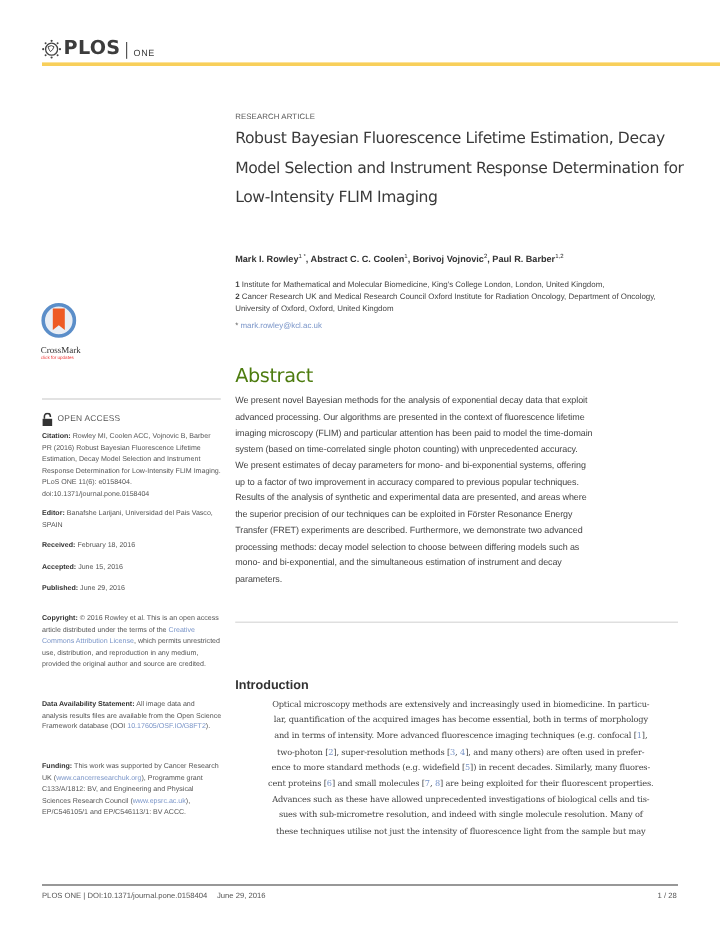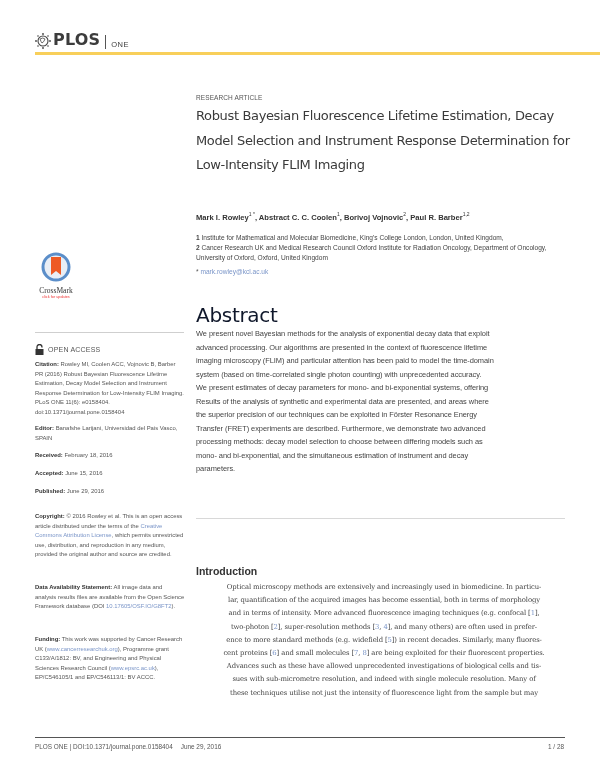--- a/index.html
+++ b/index.html
@@ -18,32 +18,32 @@
   .kicker { left: 196px; top: 94px; font-size: 6.5px; color: #555; letter-spacing: 0.1px; }
   .title { left: 196px; top: 104px; width: 380px; font-family: "DejaVu Sans", sans-serif; font-size: 13px; line-height: 24.5px; color: #3a3a3a; font-weight: normal; letter-spacing: -0.35px; margin: 0; }
   .authors { left: 196px; top: 211px; font-size: 7.6px; font-weight: bold; color: #333; }
   .authors sup { font-size: 5px; font-weight: normal; }
   .affils { left: 196px; top: 233px; width: 380px; font-size: 6.6px; line-height: 10px; color: #444; }
   .affils b { font-weight: bold; }
   .email { left: 196px; top: 268px; font-size: 6.6px; color: #7a95c8; }
   .email .star { color: #555; }
 
   
-  .crossmark { left: 34px; top: 252px; width: 44px; height: 50px; text-align: center; }
+  .crossmark { left: 34px; top: 252px; width: 44px; height: 50px; }
   .crossmark .cm-label { font-family: "Liberation Serif", serif; font-size: 7.5px; color: #333; line-height: 8px; display: block; margin-top: 1px; }
   .crossmark .cm-sub { font-size: 3.8px; color: #e33; display: block; }
   .side-rule { left: 35px; top: 332px; width: 149px; height: 1px; background: #cfcfcf; }
   .open-access { left: 35px; top: 344px; display: flex; align-items: center; font-size: 7px; color: #555; letter-spacing: 0.2px; }
   .open-access .lock { width: 9px; height: 11px; margin-right: 4px; }
   .sidebar-text { left: 35px; width: 150px; font-size: 5.9px; line-height: 9.6px; color: #555; }
   .sidebar-text b { color: #333; }
   .sidebar-text .lnk { color: #7a95c8; }
 
   
-  .abstract-h { left: 196px; top: 303px; font-family: "DejaVu Sans", sans-serif; font-size: 20px; color: #0f172a; letter-spacing: -0.3px; }
+  .abstract-h { left: 196px; top: 303px; font-family: "DejaVu Sans", sans-serif; font-size: 16px; color: #4d7c0f; letter-spacing: -0.3px; }
   .abstract-body { left: 196px; top: 327px; width: 376px; font-size: 7.45px; line-height: 13.5px; color: #444; letter-spacing: -0.05px; }
   .abstract-body .ln { display: block; white-space: nowrap; }
   .abs-rule { left: 196px; top: 518px; width: 369px; height: 1px; background: #d8d8d8; }
 
   
   .intro-h { left: 196px; top: 565px; font-size: 10.5px; font-weight: bold; color: #333; }
   .intro-body { left: 196px; top: 581px; width: 376px; font-family: "DejaVu Serif", serif; font-size: 6.85px; line-height: 13.2px; color: #444; letter-spacing: -0.12px; text-align: center; }
   .intro-body .ln { display: block; white-space: nowrap; }
   .intro-body .ref { color: #7a95c8; }
 
@@ -156,20 +156,21 @@
   <span>This work was supported by Cancer Research UK (</span><span class="lnk">www.cancerresearchuk.org</span><span>), Programme grant C133/A/1812: BV, and Engineering and Physical Sciences Research Council (</span><span class="lnk">www.epsrc.ac.uk</span><span>), EP/C546105/1 and EP/C546113/1: BV ACCC.</span>
 </div>
 
 <div class="abs abstract-h">Abstract</div>
 <div class="abs abstract-body" id="abstract-body">
     <span class="ln">We present novel Bayesian methods for the analysis of exponential decay data that exploit</span>
     <span class="ln">advanced processing. Our algorithms are presented in the context of fluorescence lifetime</span>
     <span class="ln">imaging microscopy (FLIM) and particular attention has been paid to model the time-domain</span>
     <span class="ln">system (based on time-correlated single photon counting) with unprecedented accuracy.</span>
     <span class="ln">We present estimates of decay parameters for mono- and bi-exponential systems, offering</span>
+    <span class="ln">up to a factor of two improvement in accuracy compared to previous popular techniques.</span>
     <span class="ln">Results of the analysis of synthetic and experimental data are presented, and areas where</span>
     <span class="ln">the superior precision of our techniques can be exploited in Förster Resonance Energy</span>
     <span class="ln">Transfer (FRET) experiments are described. Furthermore, we demonstrate two advanced</span>
     <span class="ln">processing methods: decay model selection to choose between differing models such as</span>
     <span class="ln">mono- and bi-exponential, and the simultaneous estimation of instrument and decay</span>
     <span class="ln">parameters.</span>
   </div>
 <div class="abs abs-rule"></div>
 
 <div class="abs intro-h">Introduction</div>

